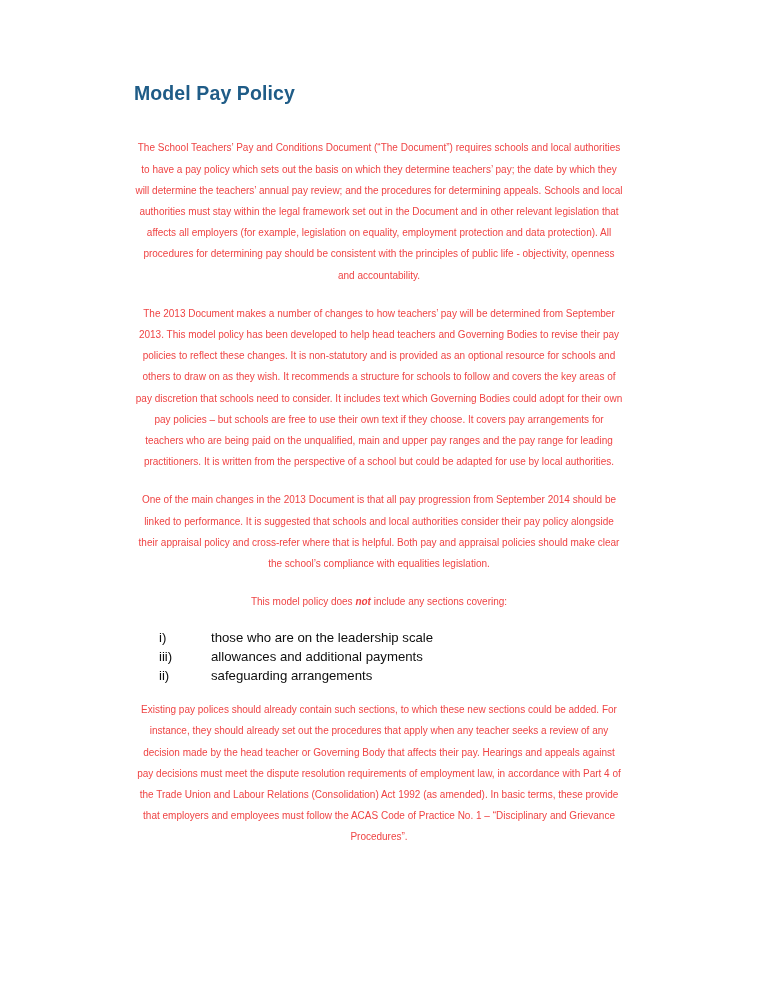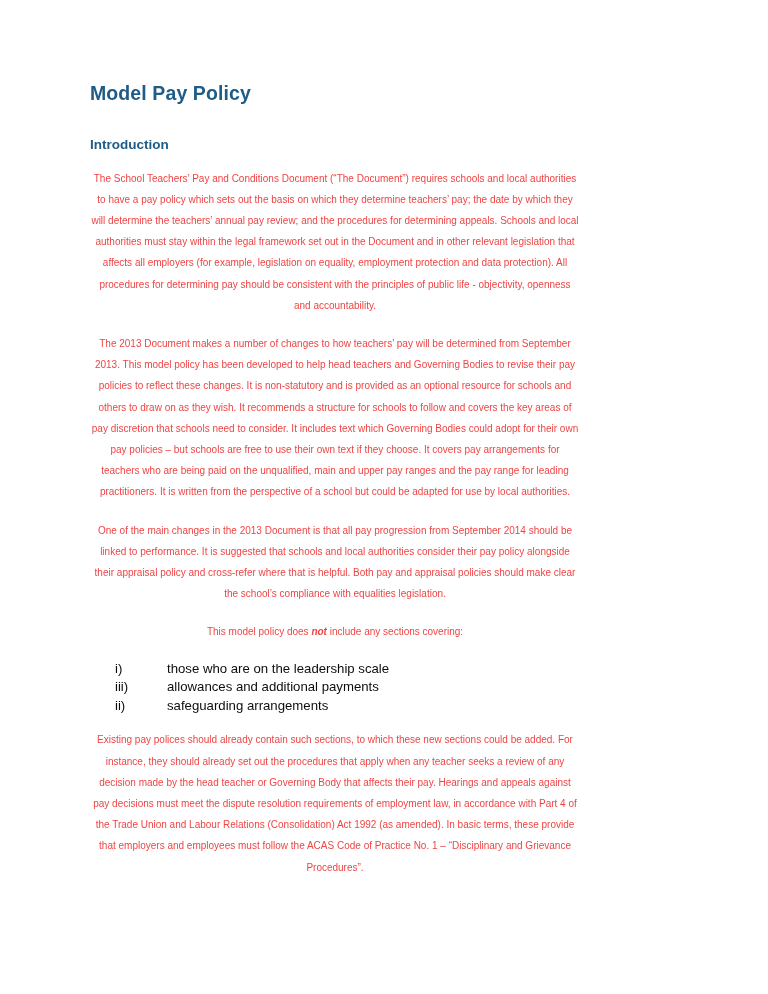--- a/index.html
+++ b/index.html
@@ -15,20 +15,21 @@
     color: #000000;
     overflow: hidden;
   }
   .page {
     position: relative;
     width: 676px;
     height: 994px;
     background: #ffffff;
     box-sizing: border-box;
     padding: 82px 96px 0 90px;
+    margin-left: 44px;
   }
   .doc-title {
     font-size: 19.5px;
     font-weight: bold;
     color: #1f5c87;
     margin: 0 0 33px 0;
     letter-spacing: 0.1px;
     line-height: 1.15;
   }
   .section-heading {
@@ -75,21 +76,20 @@
     font-style: italic;
   }
 </style>
 </head>
 <body>
 
 <div class="page">
 
   <h1 class="doc-title">Model Pay Policy</h1>
 
-  <h2 class="section-heading">Introduction</h2>
 
   <p class="body-text">The School Teachers’ Pay and Conditions Document (“The Document”) requires schools and local authorities to have a pay policy which sets out the basis on which they determine teachers’ pay; the date by which they will determine the teachers’ annual pay review; and the procedures for determining appeals.  Schools and local authorities must stay within the legal framework set out in the Document and in other relevant legislation that affects all employers (for example, legislation on equality, employment protection and data protection).  All procedures for determining pay should be consistent with the principles of public life - objectivity, openness and accountability.</p>
 
   <p class="body-text">The 2013 Document makes a number of changes to how teachers’ pay will be determined from September 2013.  This model policy has been developed to help head teachers and Governing Bodies to revise their pay policies to reflect these changes.  It is non-statutory and is provided as an optional resource for schools and others to draw on as they wish.  It recommends a structure for schools to follow and covers the key areas of pay discretion that schools need to consider.  It includes text which Governing Bodies could adopt for their own pay policies – but schools are free to use their own text if they choose.  It covers pay arrangements for teachers who are being paid on the unqualified, main and upper pay ranges and the pay range for leading practitioners.  It is written from the perspective of a school but could be adapted for use by local authorities.</p>
 
   <p class="body-text">One of the main changes in the 2013 Document is that all pay progression from September 2014 should be linked to performance.  It is suggested that schools and local authorities consider their pay policy alongside their appraisal policy and cross-refer where that is helpful.  Both pay and appraisal policies should make clear the school’s compliance with equalities legislation.</p>
 
   <p class="body-text intro-line"><span>This model policy does </span><strong class="emph">not</strong><span> include any sections covering:</span></p>
 
   <ul class="roman-list">

